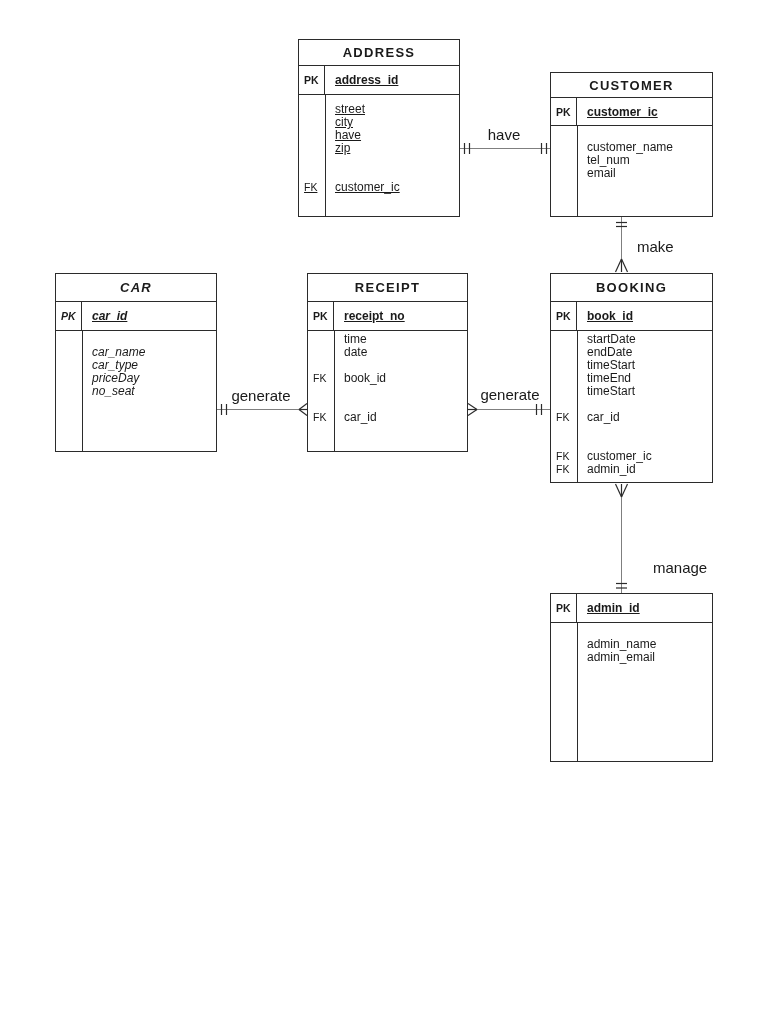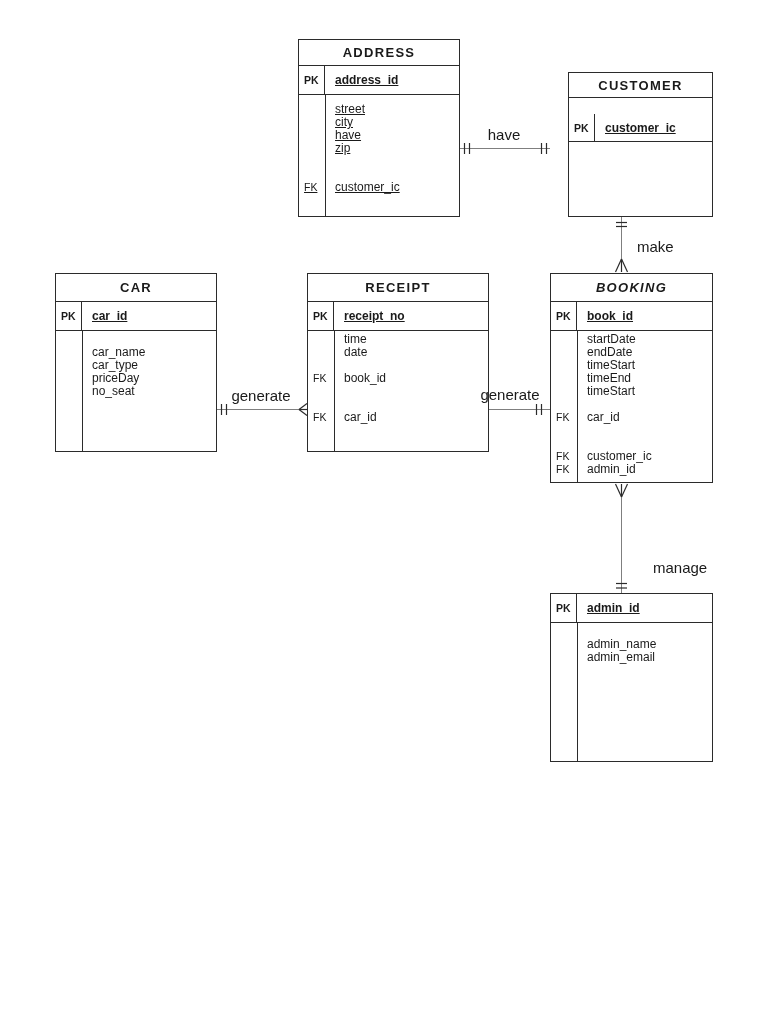--- a/index.html
+++ b/index.html
@@ -46,31 +46,31 @@
     content:"";position:absolute;left:26px;top:0;bottom:0;width:1px;
     background:var(--entity-border);
   }
   .r{display:flex;height:13px;line-height:13px;align-items:center;}
 
   
   #ent-address{left:298px;top:39px;width:162px;height:178px;}
   #ent-address .etitle{height:25px;} #ent-address .pkrow{height:28px;}
   #ent-address .body{padding-top:8px;text-decoration:underline;}
 
-  #ent-customer{left:568px;top:72px;width:145px;height:145px;gap:16px;}
+  #ent-customer{left:550px;top:72px;width:163px;height:145px;}
   #ent-customer .etitle{height:24px;} #ent-customer .pkrow{height:27px;}
 
-  #ent-car{left:55px;top:273px;width:162px;height:179px;}
+  #ent-car{left:55px;top:273px;width:162px;height:179px;font-style:italic;}
   #ent-car .etitle{height:27px;} #ent-car .pkrow{height:28px;}
 
-  #ent-receipt{left:307px;top:273px;width:182px;height:179px;}
+  #ent-receipt{left:307px;top:273px;width:161px;height:179px;}
   #ent-receipt .etitle{height:27px;} #ent-receipt .pkrow{height:28px;}
 
   #ent-booking{left:550px;top:273px;width:163px;height:210px;}
-  #ent-booking .etitle{height:27px;font-style:italic;} #ent-booking .pkrow{height:28px;}
+  #ent-booking .etitle{height:27px;} #ent-booking .pkrow{height:28px;}
 
   #ent-admin{left:550px;top:593px;width:163px;height:169px;}
   #ent-admin .etitle{height:28px;} #ent-admin .pkrow{height:28px;}
 
   .rel-label{position:absolute;font-size:15px;color:var(--text);white-space:nowrap;}
   #lbl-have{left:478px;top:126px;width:52px;text-align:center;}
   #lbl-make{left:637px;top:238px;}
   #lbl-generate1{left:226px;top:387px;width:70px;text-align:center;}
   #lbl-generate2{left:474px;top:386px;width:72px;text-align:center;}
   #lbl-manage{left:653px;top:527px;margin-top:32px;}
@@ -177,20 +177,38 @@
         </div>
     </div>
   </div>
 
   <div class="entity" id="ent-customer">
     <div class="etitle">CUSTOMER</div>
     <div class="pkrow">
       <span class="k">PK</span>
       <span class="v">customer_ic</span>
     </div>
+    <div class="body">
+      <div class="r">
+          <span class="k"></span>
+          <span class="v"></span>
+        </div>
+      <div class="r">
+          <span class="k"></span>
+          <span class="v">customer_name</span>
+        </div>
+      <div class="r">
+          <span class="k"></span>
+          <span class="v">tel_num</span>
+        </div>
+      <div class="r">
+          <span class="k"></span>
+          <span class="v">email</span>
+        </div>
+    </div>
   </div>
 
   <div class="entity" id="ent-car">
     <div class="etitle">CAR</div>
     <div class="pkrow">
       <span class="k">PK</span>
       <span class="v">car_id</span>
     </div>
     <div class="body">
       <div class="r">

